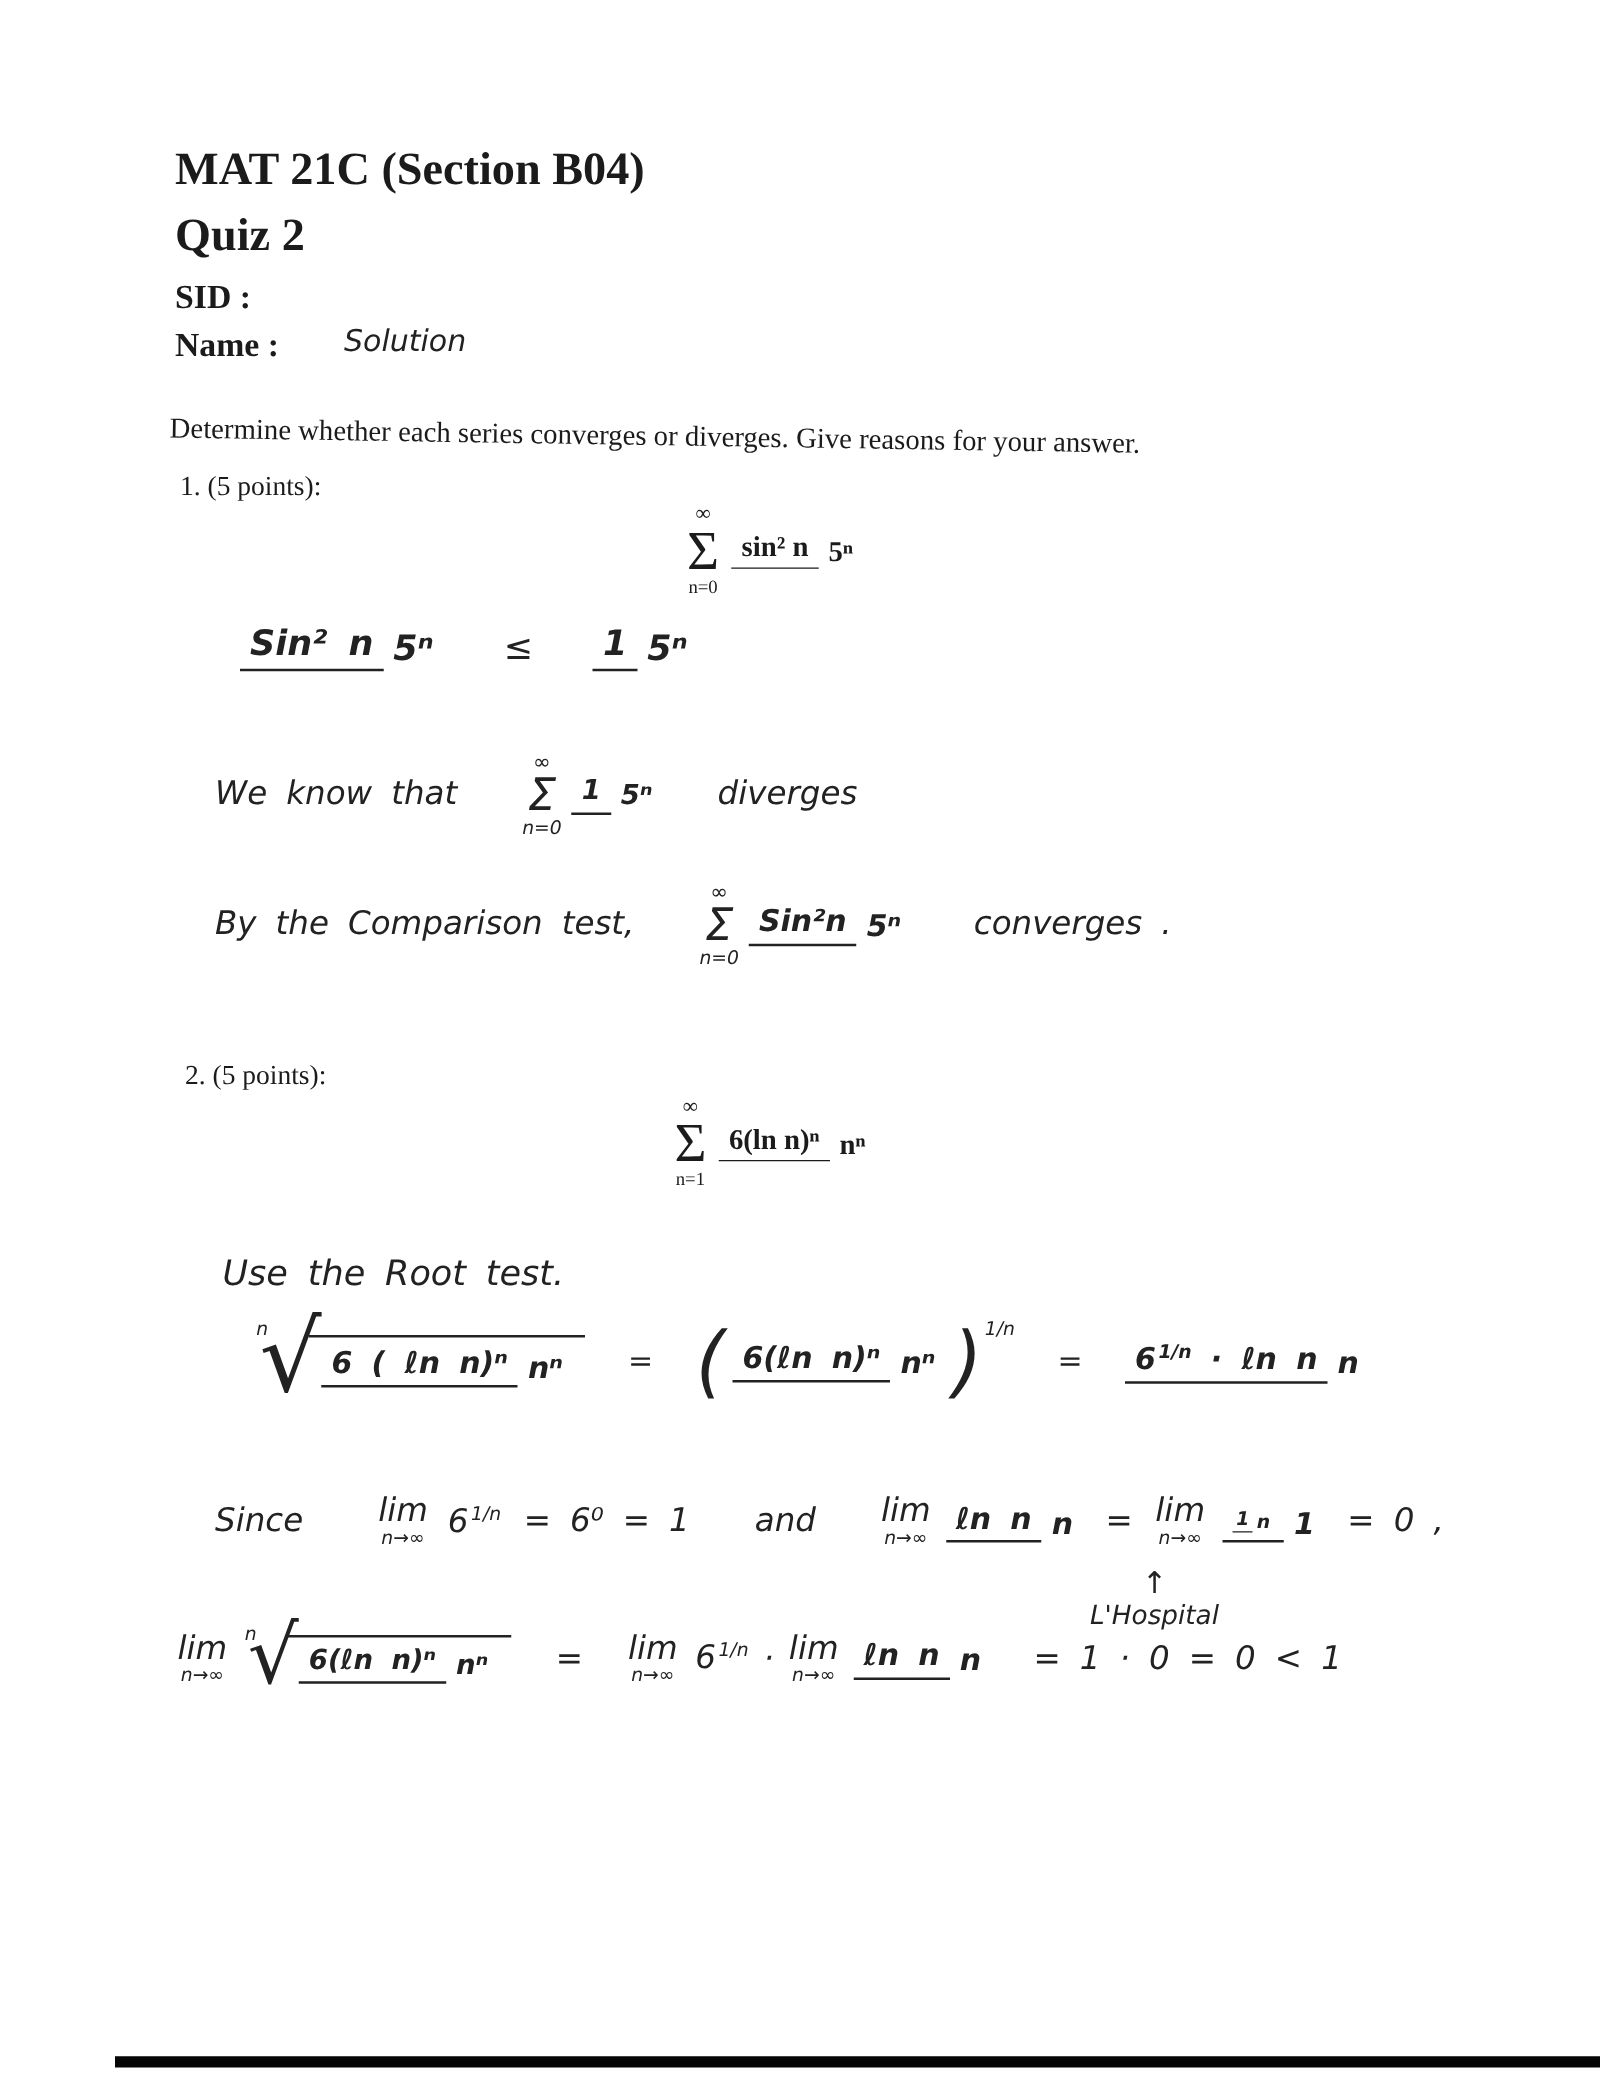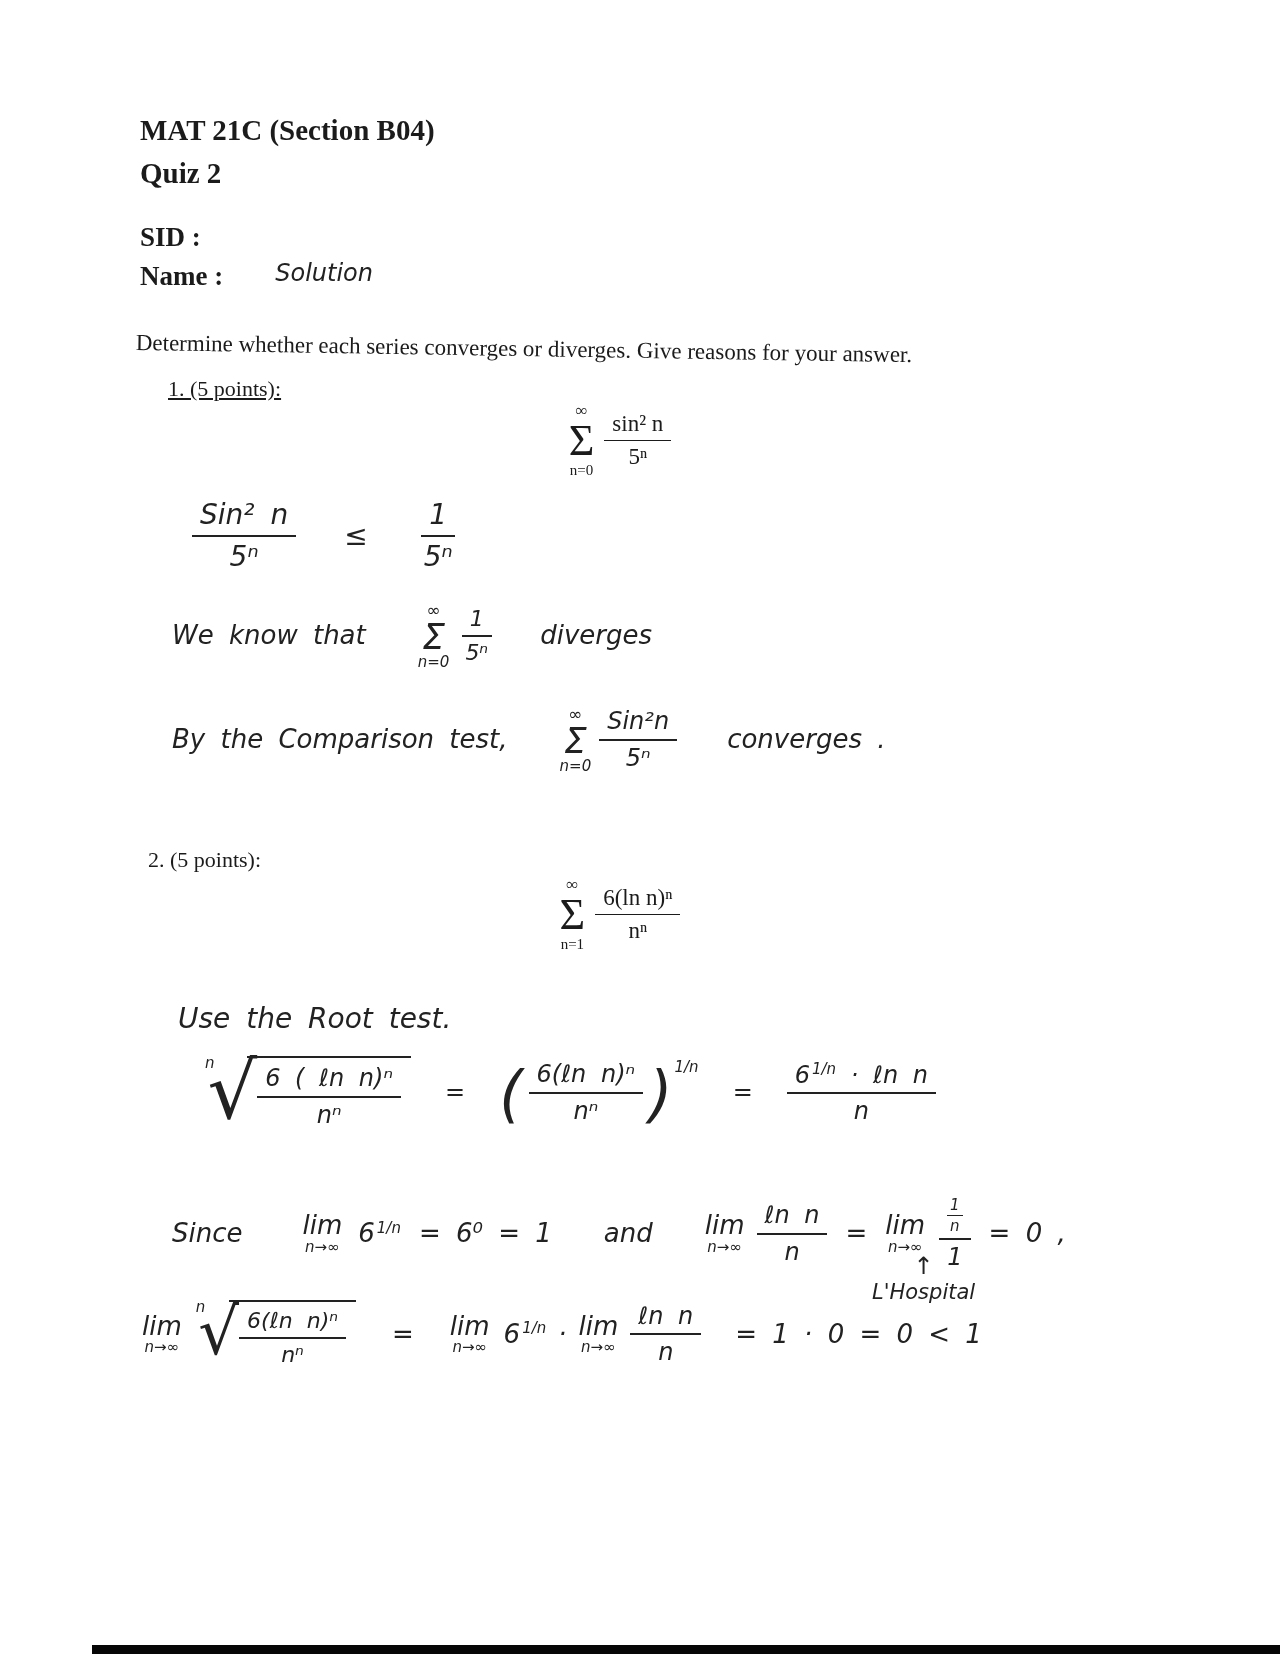--- a/index.html
+++ b/index.html
@@ -16,24 +16,24 @@
   .col { display:flex; flex-direction:column; }
   .serif { font-family:"Liberation Serif", serif; }
   .serif-bold { font-family:"Liberation Serif", serif; font-weight:bold; }
   .hand {
     font-family:"DejaVu Sans", sans-serif;
     font-style:italic;
     color:#222;
     word-spacing:7px;
     line-height:1.2;
   }.t22{font-size:22px}.t23{font-size:23px}.t24{font-size:24px}
-  .t26{font-size:26px}.t27{font-size:27px}.t28{font-size:28px}.t29{font-size:29px}.t36{font-size:24px}
-
-  
-  .frac { display:inline-flex; flex-direction:column; align-items:center; text-align:center; vertical-align:middle; }
+  .t26{font-size:26px}.t27{font-size:27px}.t28{font-size:28px}.t29{font-size:37px}.t36{font-size:24px}
+
+  
+  .frac { display:inline-flex; flex-direction:row; align-items:center; text-align:center; vertical-align:middle;font-weight:bold; }
   .frac > .num { padding:0 8px 3px; border-bottom:2px solid currentColor; white-space:nowrap; }
   .frac > .den { padding:3px 8px 0; white-space:nowrap; }
   .frac.thin > .num { border-bottom-width:1.5px; }
   .frac.tiny { font-size:15px; }
   .frac.tiny > .num { padding:0 3px 1px; border-bottom-width:1px; }
   .frac.tiny > .den { padding:1px 3px 0; }
 
   
   .bigop { display:inline-flex; flex-direction:column; align-items:center; line-height:1; vertical-align:middle; }
   .bigop .up { font-size:17px; }
@@ -71,21 +71,21 @@
   <div class="abs" style="left:140px; top:222px;">
     <div class="serif-bold t27">SID :</div>
     <div class="row" style="margin-top:8px; align-items:center;">
       <span class="serif-bold t27">Name :</span>
       <span class="hand t36" style="margin-left:52px; margin-top:-6px;">Solution</span>
     </div>
   </div>
 
   <div class="abs serif t23 tilt" style="left:136px; top:330px;">Determine whether each series converges or diverges. Give reasons for your answer.</div>
 
-  <div class="abs serif t22" style="left:168px; top:376px;text-decoration:underline;">1. (5 points):</div>
+  <div class="abs serif t22" style="left:144px; top:376px;">1. (5 points):</div>
 
   <div class="abs center-row" style="left:0; right:40px; top:402px;">
     <span class="bigop serif">
       <span class="up">∞</span>
       <span class="sym">Σ</span>
       <span class="lo">n=0</span>
     </span>
     <span class="frac thin serif t23" style="margin-left:10px;">
       <span class="num">sin² n</span>
       <span class="den">5ⁿ</span>

